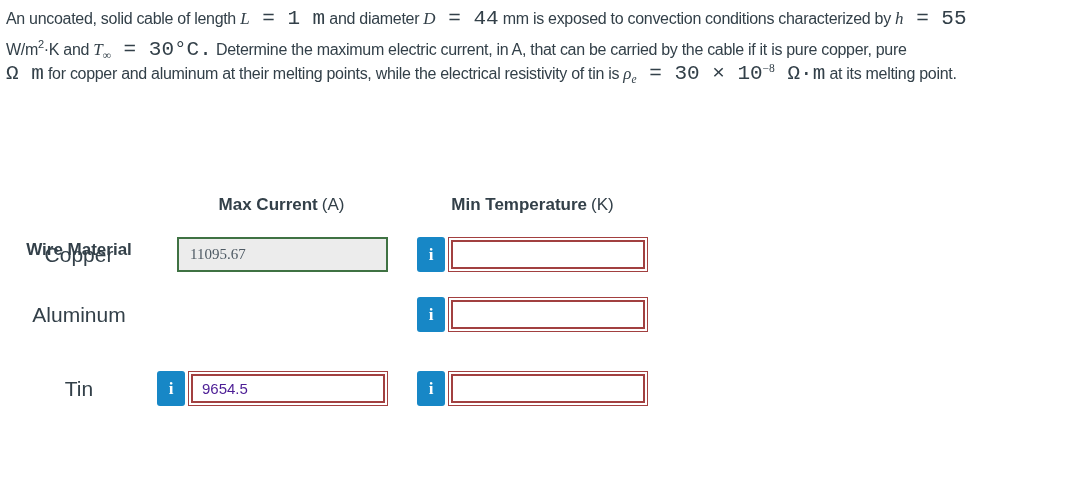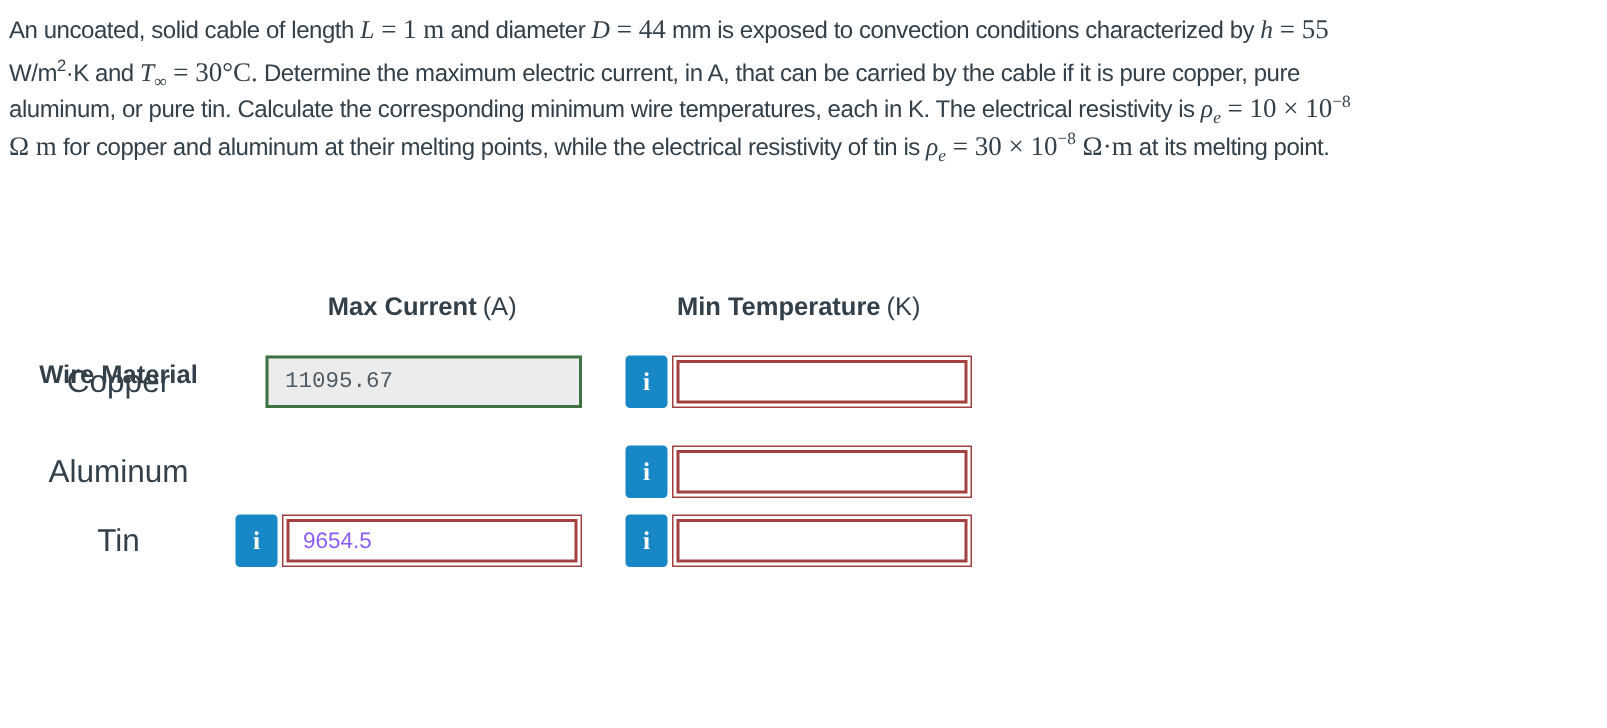--- a/index.html
+++ b/index.html
@@ -5,54 +5,53 @@
   html,body{margin:0;padding:0;}
   body{
     width:1071px;height:485px;background:#ffffff;overflow:hidden;
     font-family:"Liberation Sans",sans-serif;color:#334049;position:relative;
   }
   .page{position:absolute;inset:0;}
   
   .problem{position:absolute;left:6px;top:7px;right:2px;font-size:16px;letter-spacing:-0.3px;color:#334049;}
   .pline{white-space:nowrap;line-height:24.5px;height:24.5px;}
   .seg-t{font-family:Liberation Sans, sans-serif;}
-  .seg-m{font-family:Liberation Serif, serif;font-size:18px;letter-spacing:0;}
+  .seg-m{font-family:Liberation Mono, monospace;font-size:21px;letter-spacing:0;}
   .seg-mi{font-family:"Liberation Serif",serif;font-style:italic;font-size:17px;letter-spacing:0;}
   .seg-sub{font-family:"Liberation Serif",serif;font-style:italic;font-size:11.5px;vertical-align:-4px;letter-spacing:0;}
   .seg-sup{font-family:"Liberation Serif",serif;font-size:11.5px;vertical-align:7px;letter-spacing:0;}
   .seg-tsup{font-size:11px;vertical-align:7px;}
   
   .thead{position:absolute;top:195px;left:0;height:20px;width:100%;}
   .th{position:absolute;font-weight:bold;font-size:17px;text-align:center;line-height:20px;}
   .th-mat{left:20px;width:118px;margin-top:45px;}
   .th-cur{left:176px;width:211px;}
   .th-temp{left:417px;width:231px;}
   .th-u{font-weight:normal;margin-left:4px;}
   .trow{position:absolute;left:0;height:35px;width:100%;}
   .mat{position:absolute;left:20px;width:118px;text-align:center;line-height:35px;font-size:21px;color:#334049;}
   .gfield{position:absolute;left:177px;width:211px;height:35px;box-sizing:border-box;
           border:2px solid #3f7243;background:#ececec;}
   .ginput{display:block;width:100%;height:100%;box-sizing:border-box;border:none;background:transparent;
-          padding:0 11px;font-size:15px;color:#4e5a64;font-family:Liberation Mono, monospace;outline:none;}
+          padding:0 11px;font-size:15px;color:#4e5a64;font-family:Liberation Serif, serif;outline:none;}
   .ibtn{position:absolute;width:28px;height:35px;background:#1787c6;border-radius:3px;color:#ffffff;
         text-align:center;line-height:35px;font-family:"Liberation Serif",serif;font-weight:bold;
         font-size:17px;cursor:pointer;}
   .rwrap{position:absolute;height:35px;box-sizing:border-box;border:1px solid #a24040;padding:2px;background:#ffffff;}
   .rinput{display:block;width:100%;height:100%;box-sizing:border-box;border:2px solid #a24040;background:#ffffff;
-          padding:0 9px;font-size:15px;color:#8b5cf6;font-family:"Liberation Sans",sans-serif;outline:none;}
+          padding:0 9px;font-size:15px;color:#4c1d95;font-family:"Liberation Sans",sans-serif;outline:none;}
 </style>
 </head>
 <body>
 
 <div class="page">
 
   <div class="problem">
       <div class="pline"><span class="seg-t">An uncoated, solid cable of length </span><span class="seg-mi">L</span><span class="seg-m"> = 1 m</span><span class="seg-t"> and diameter </span><span class="seg-mi">D</span><span class="seg-m"> = 44</span><span class="seg-t"> mm is exposed to convection conditions characterized by </span><span class="seg-mi">h</span><span class="seg-m"> = 55</span></div>
       <div class="pline"><span class="seg-t">W/m</span><span class="seg-tsup">2</span><span class="seg-t">·K and </span><span class="seg-mi">T</span><span class="seg-sub">∞</span><span class="seg-m"> = 30°C.</span><span class="seg-t"> Determine the maximum electric current, in A, that can be carried by the cable if it is pure copper, pure</span></div>
-      <div class="pline"><span class="seg-t">aluminum, or pure tin. Calculate the corresponding minimum wire temperatures, each in K. The electrical resistivity is </span><span class="seg-mi">ρ</span><span class="seg-sub">e</span><span class="seg-m"> = 10 × 10</span><span class="seg-sup">−8</span></div>
       <div class="pline"><span class="seg-m">Ω m</span><span class="seg-t"> for copper and aluminum at their melting points, while the electrical resistivity of tin is </span><span class="seg-mi">ρ</span><span class="seg-sub">e</span><span class="seg-m"> = 30 × 10</span><span class="seg-sup">−8</span><span class="seg-m"> Ω·m</span><span class="seg-t"> at its melting point.</span></div>
     </div>
 
   <div class="thead">
     <div class="th th-mat">Wire Material</div>
     <div class="th th-cur"><span>Max Current</span><span class="th-u">(A)</span></div>
     <div class="th th-temp"><span>Min Temperature</span><span class="th-u">(K)</span></div>
   </div>
 
   <div class="trow" style="top:237px">
@@ -67,21 +66,21 @@
   </div>
 
   <div class="trow" style="top:297px">
     <div class="mat">Aluminum</div>
     <div class="ibtn" style="left:417px">i</div>
     <div class="rwrap" style="left:448px;width:200px">
       <input class="rinput" value="" style="">
     </div>
   </div>
 
-  <div class="trow" style="top:343px">
+  <div class="trow" style="top:371px">
     <div class="mat">Tin</div>
     <div class="ibtn" style="left:157px">i</div>
     <div class="rwrap" style="left:188px;width:200px">
       <input class="rinput" value="9654.5" style="">
     </div>
     <div class="ibtn" style="left:417px">i</div>
     <div class="rwrap" style="left:448px;width:200px">
       <input class="rinput" value="" style="">
     </div>
   </div>

